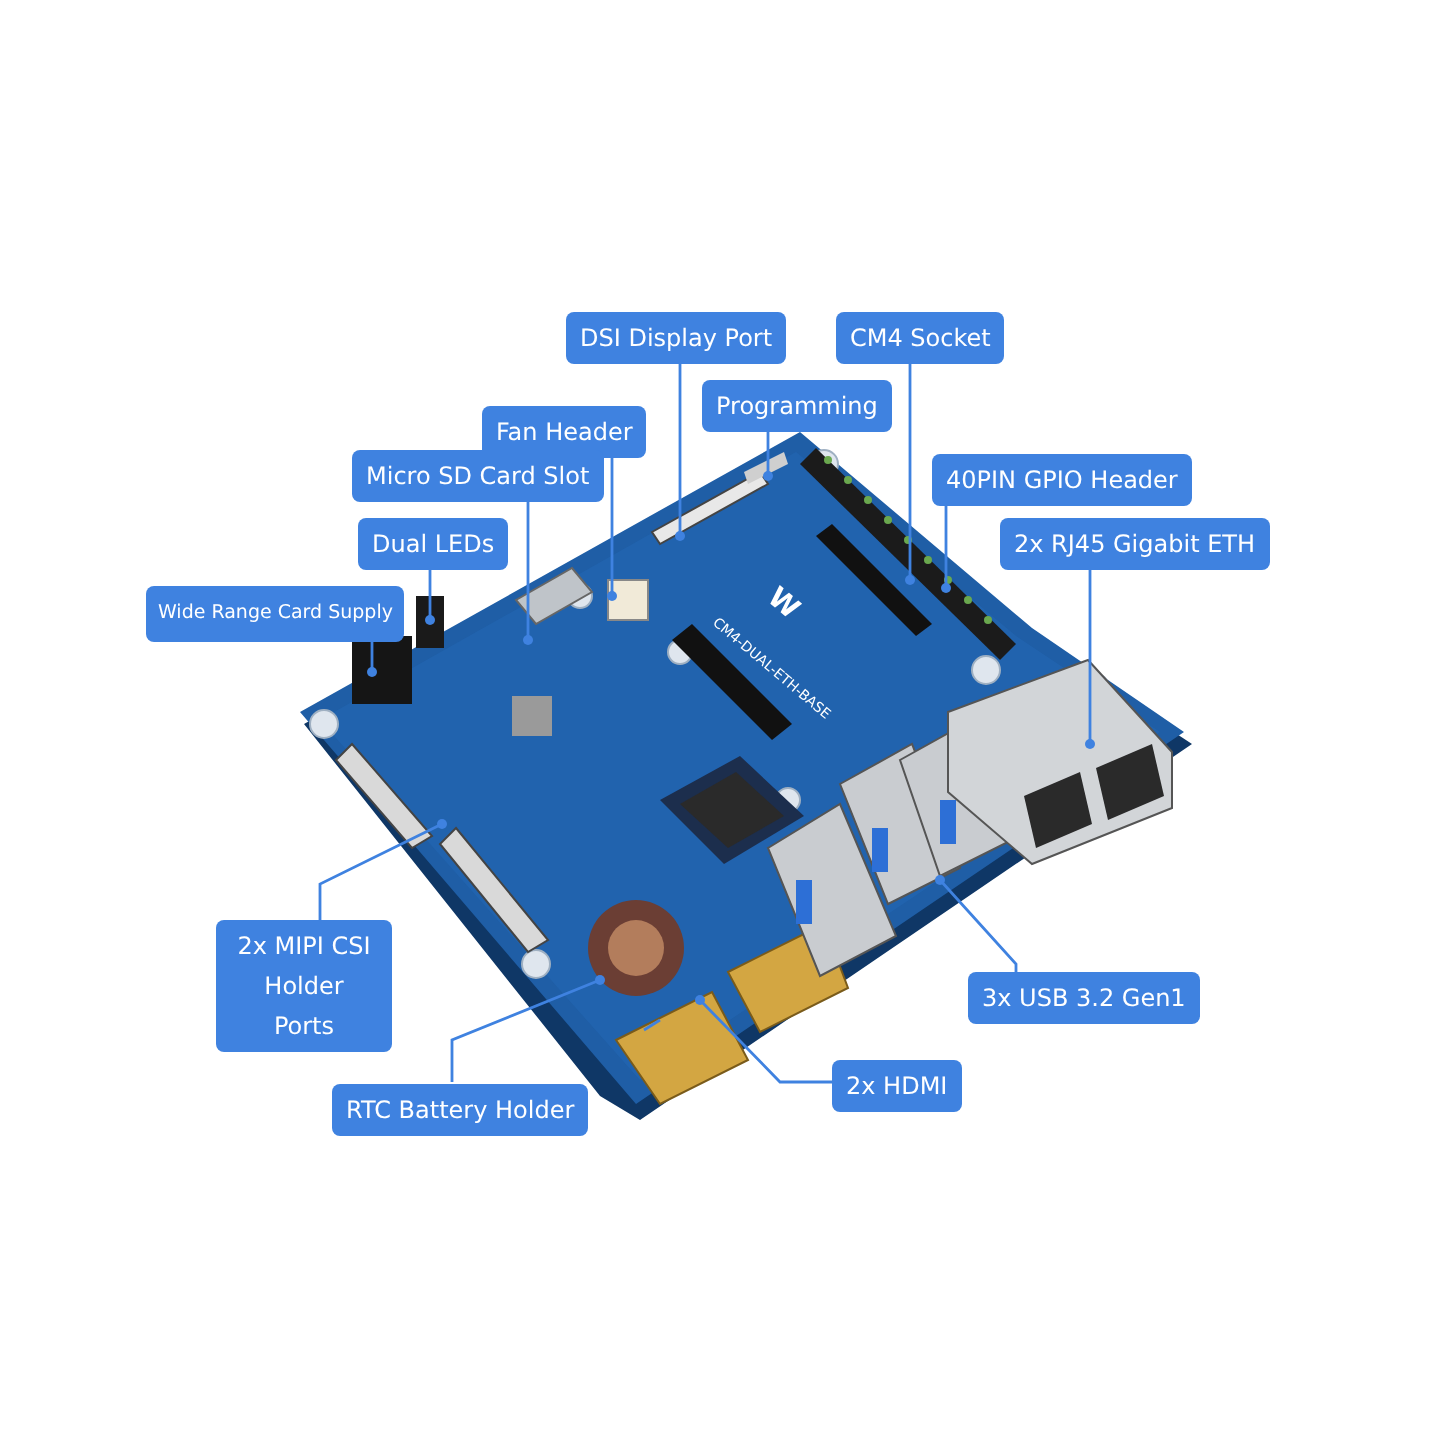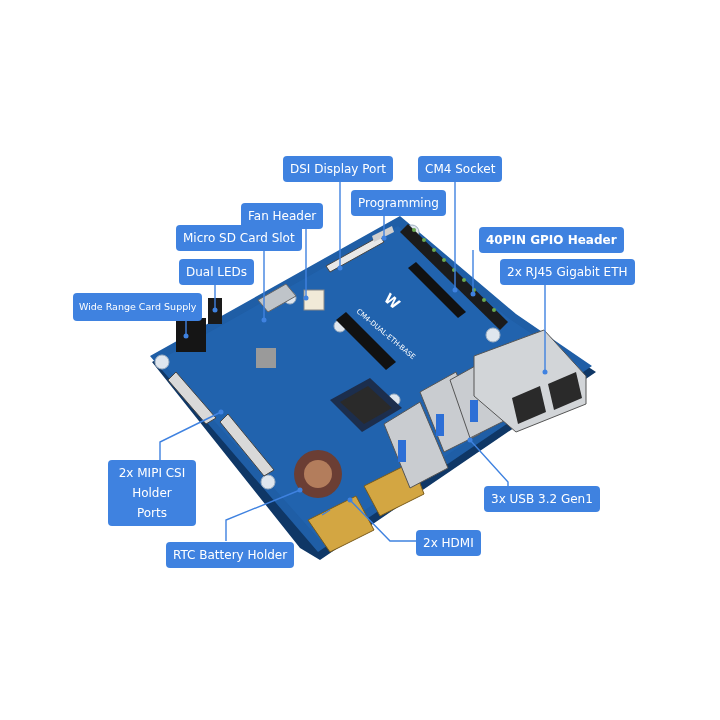--- a/index.html
+++ b/index.html
@@ -129,21 +129,21 @@
         <circle cx="350" cy="500" r="2.5"></circle>
       <circle cx="300" cy="490" r="2.5"></circle>
     </g>
   </svg>
 
   <div class="label" style="left:283px; top:156px;">DSI Display Port</div>
   <div class="label" style="left:418px; top:156px;">CM4 Socket</div>
   <div class="label" style="left:241px; top:190px;margin-top:13px;">Fan Header</div>
   <div class="label" style="left:351px; top:190px;">Programming</div>
   <div class="label" style="left:176px; top:225px;">Micro SD Card Slot</div>
-  <div class="label" style="left:479px; top:227px;font-weight:bold;">40PIN GPIO Header</div>
+  <div class="label" style="left:466px; top:227px;">40PIN GPIO Header</div>
   <div class="label" style="left:179px; top:259px;">Dual LEDs</div>
   <div class="label" style="left:500px; top:259px;">2x RJ45 Gigabit ETH</div>
   <div class="label small" style="left:73px; top:293px; padding:6px 6px;">Wide Range Card Supply</div>
   <div class="label two" style="left:108px; top:460px; width:88px;">
     <span>2x MIPI CSI</span><br>
     <span>Holder Ports</span>
   </div>
   <div class="label" style="left:484px; top:486px;">3x USB 3.2 Gen1</div>
   <div class="label" style="left:416px; top:530px;">2x HDMI</div>
   <div class="label" style="left:166px; top:542px;">RTC Battery Holder</div>

